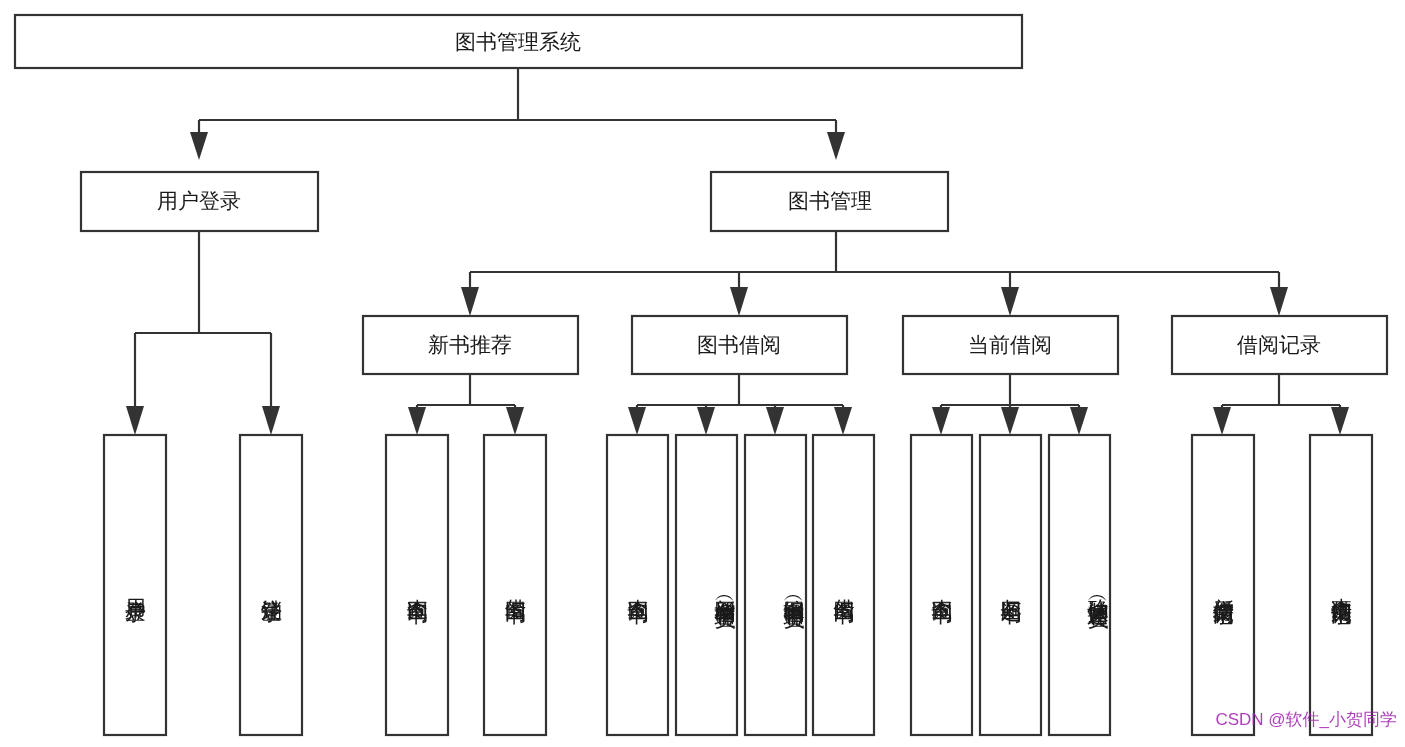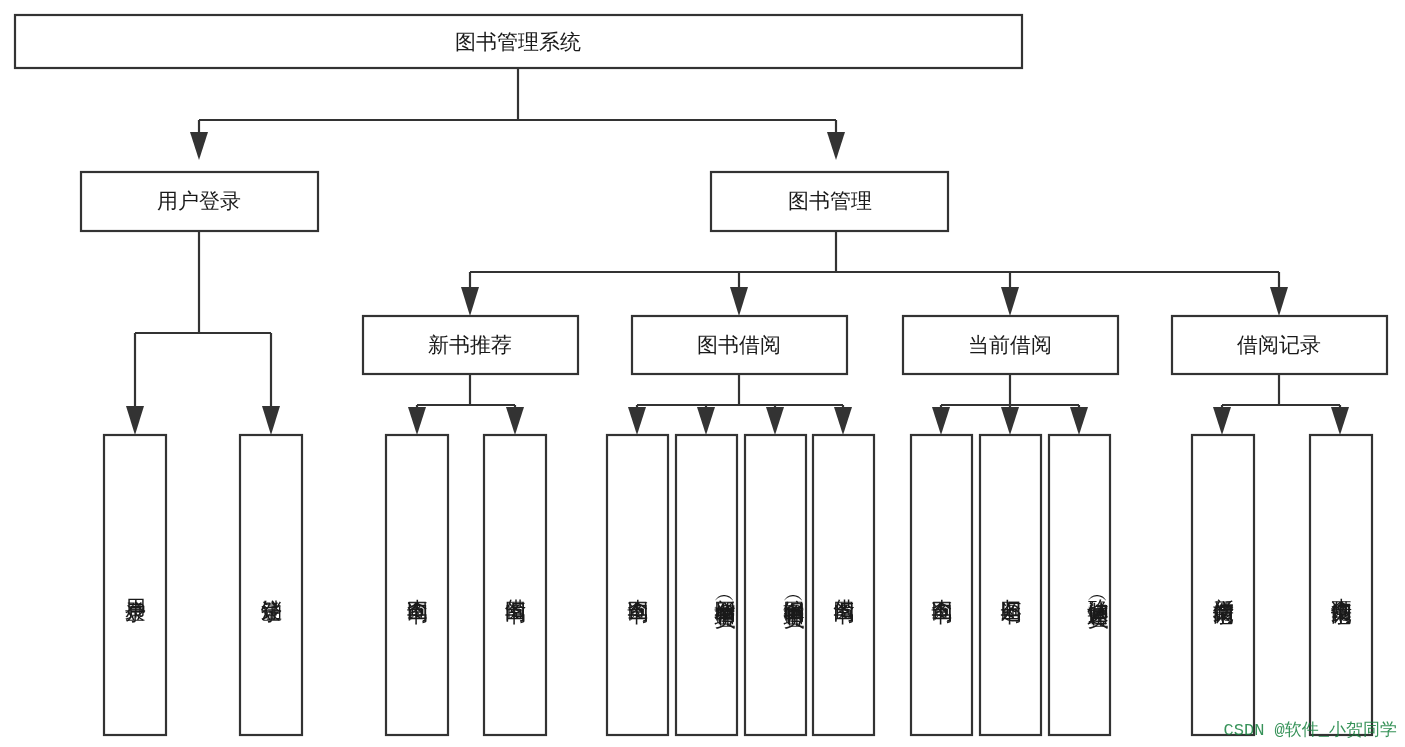--- a/index.html
+++ b/index.html
@@ -61,24 +61,24 @@
     align-items: center;
     justify-content: center;
     letter-spacing: 1.5px;
     white-space: nowrap;
     box-sizing: border-box;
     pointer-events: none;
   }
   .watermark {
     position: absolute;
     right: 8px;
-    bottom: 6px;
-    font-family: Liberation Mono, monospace;
+    bottom: 16px;
+    font-family: Liberation Sans, sans-serif;
     font-size: 17px;
-    color: #15803d;
+    color: #a21caf;
     opacity: 0.85;
     white-space: nowrap;
   }
 </style>
 </head>
 <body>
 
 <div id="diagram-root">
 
   <svg class="diagram-canvas" viewBox="0 0 1405 747">

